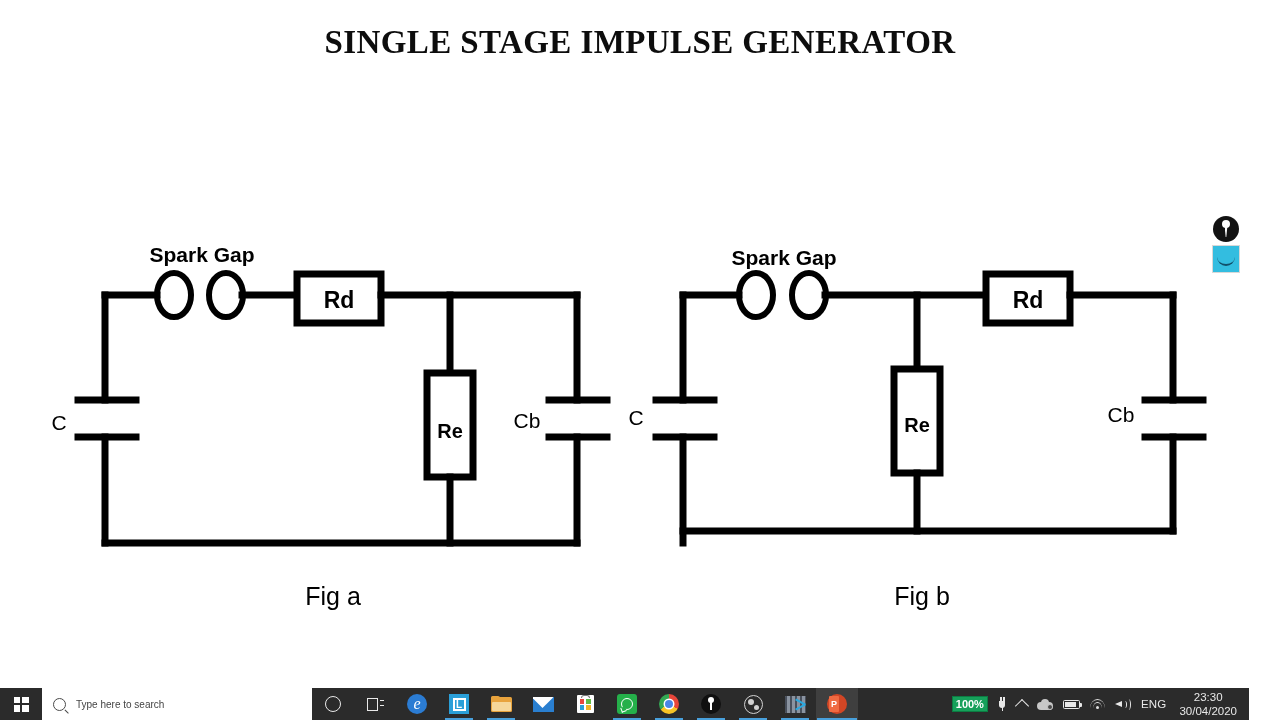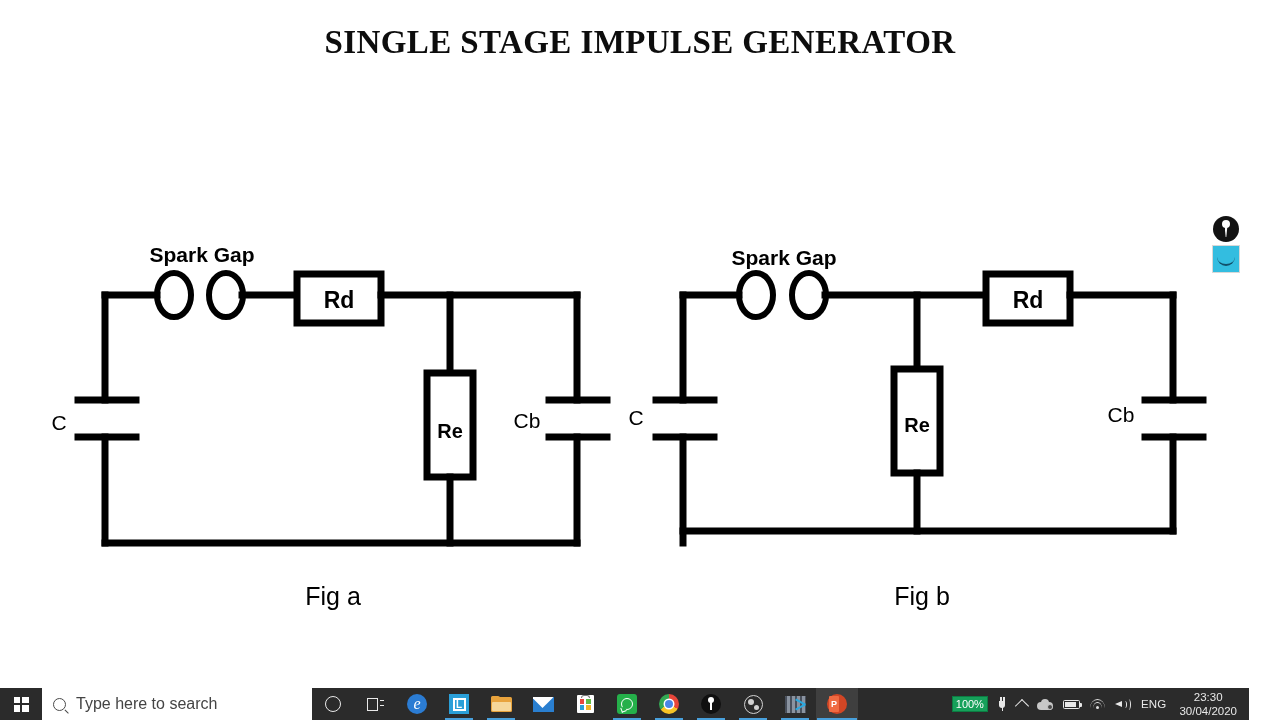--- a/index.html
+++ b/index.html
@@ -146,21 +146,21 @@
   .magnifier::after {
     content: "";
     position: absolute;
     right: -4px; bottom: -3px;
     width: 5px; height: 1.4px;
     background: #4a4a4a;
     transform: rotate(45deg);
   }
   #search-text {
     color: #444;
-    font-size: 16px;
+    font-size: 10px;
     white-space: nowrap;
   }
 
   .tb-icon {
     width: 42px;
     height: 32px;
     display: flex;
     align-items: center;
     justify-content: center;
     position: relative;
@@ -443,21 +443,21 @@
     align-items: center;
     justify-content: center;
     height: 32px;
     padding: 0 5px;
     flex: none;
   }
   #battery-badge {
     background: #16a05a;
     color: #ffffff;
     font-size: 11px;
-    font-weight: normal;
+    font-weight: bold;
     padding: 1px 3px;
     border: 1px solid #0c7c42;
     line-height: 1.1;
   }
   .glyph-plug {
     width: 9px; height: 14px;
     position: relative;
   }
   .glyph-plug .body {
     position: absolute;

